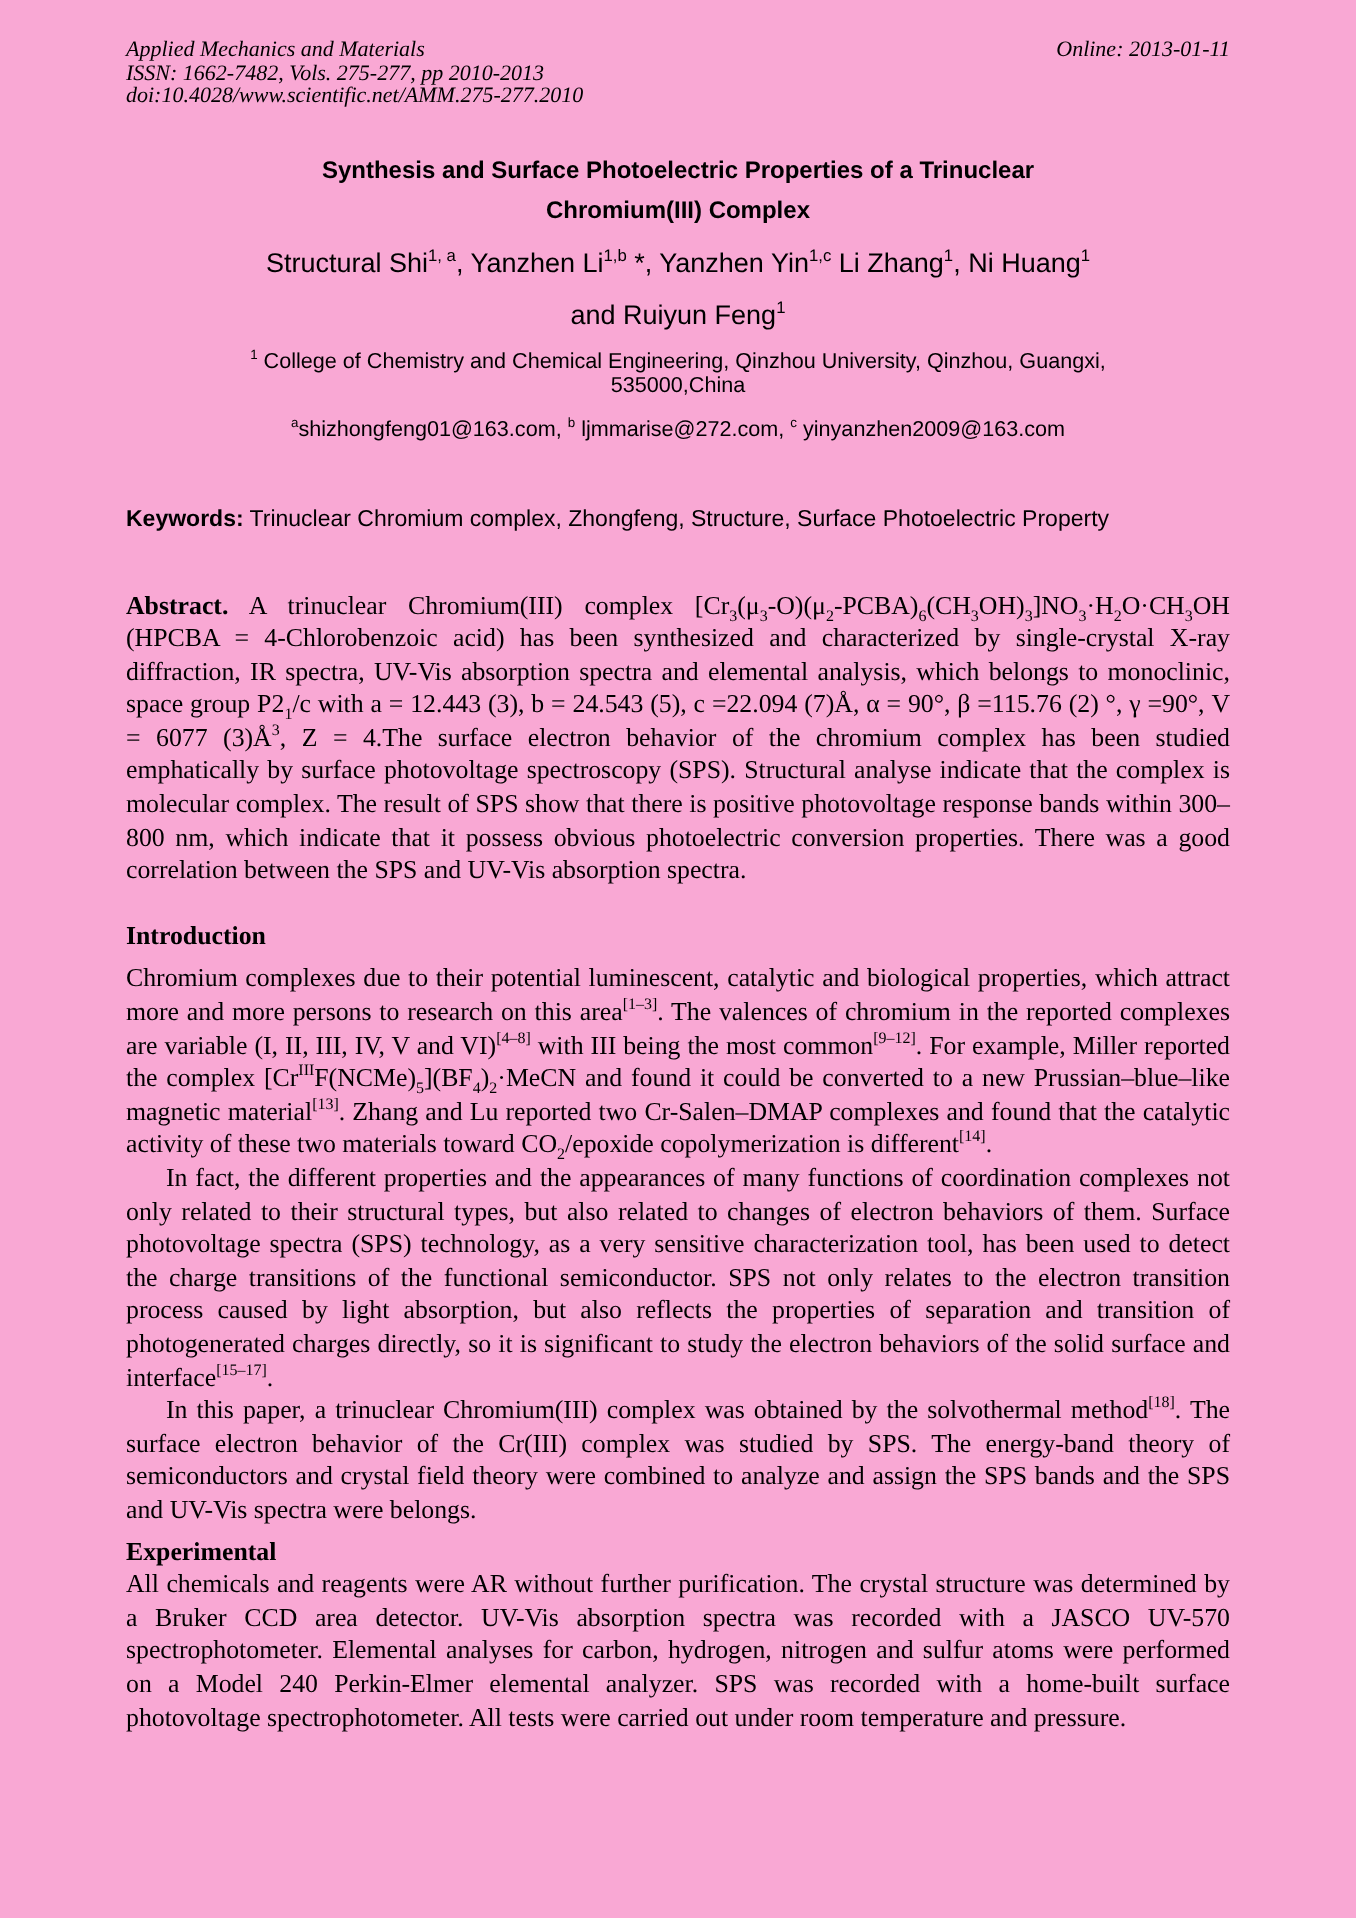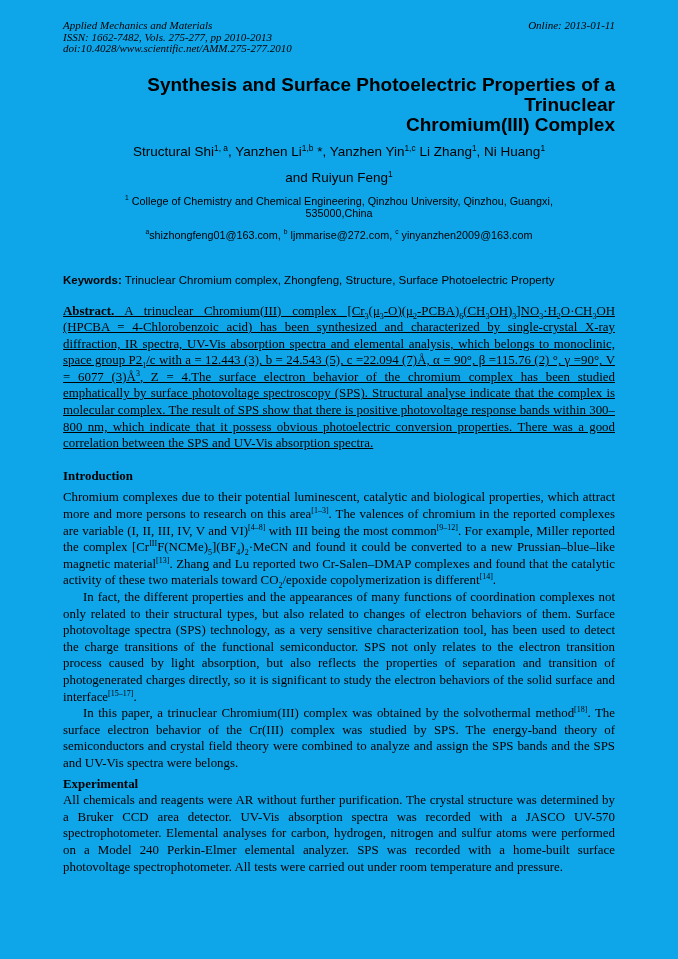--- a/index.html
+++ b/index.html
@@ -6,38 +6,38 @@
   html, body { background: #ffffff; }
   body {
     width: 678px; height: 959px;
     font-family: "Liberation Serif", serif;
     color: #000;
     overflow: hidden;
   }
   .page {
     position: relative;
     width: 678px; height: 959px;
-    background: #0ea5e9;
+    background: #f9a8d4;
     padding: 20px 63px 0 63px;
   }
   .header {
     display: flex;
     justify-content: space-between;
     align-items: flex-start;
     font-style: italic;
     font-size: 11px;
     line-height: 11.5px;
   }
   .header-right { white-space: nowrap; }
   .title {
     margin-top: 20px;
-    text-align: right;
+    text-align: center;
     font-family: "Liberation Sans", sans-serif;
     font-weight: bold;
-    font-size: 19px;
+    font-size: 12px;
     line-height: 20px;
   }
   .authors {
     margin-top: 4px;
     text-align: center;
     font-family: "Liberation Sans", sans-serif;
     font-size: 13.5px;
     line-height: 26px;
   }
   .affiliation {
@@ -58,21 +58,21 @@
     margin-top: 31px;
     font-family: "Liberation Sans", sans-serif;
     font-size: 11.5px;
     line-height: 14px;
   }
   .body-text {
     font-size: 12.9px;
     line-height: 16.6px;
     text-align: justify;
   }
-  .abstract { margin-top: 16px; text-decoration: underline; }
+  .abstract { margin-top: 28px; }
   .section-heading {
     font-size: 12.9px;
     line-height: 16.6px;
     font-weight: bold;
   }
   .intro-heading { margin-top: 16px; margin-bottom: 5px; }
   .exp-heading { margin-top: 4px; }
   .indent { text-indent: 20px; }
   sup { font-size: 0.62em; vertical-align: super; line-height: 0; }
   sub { font-size: 0.62em; vertical-align: sub; line-height: 0; }

